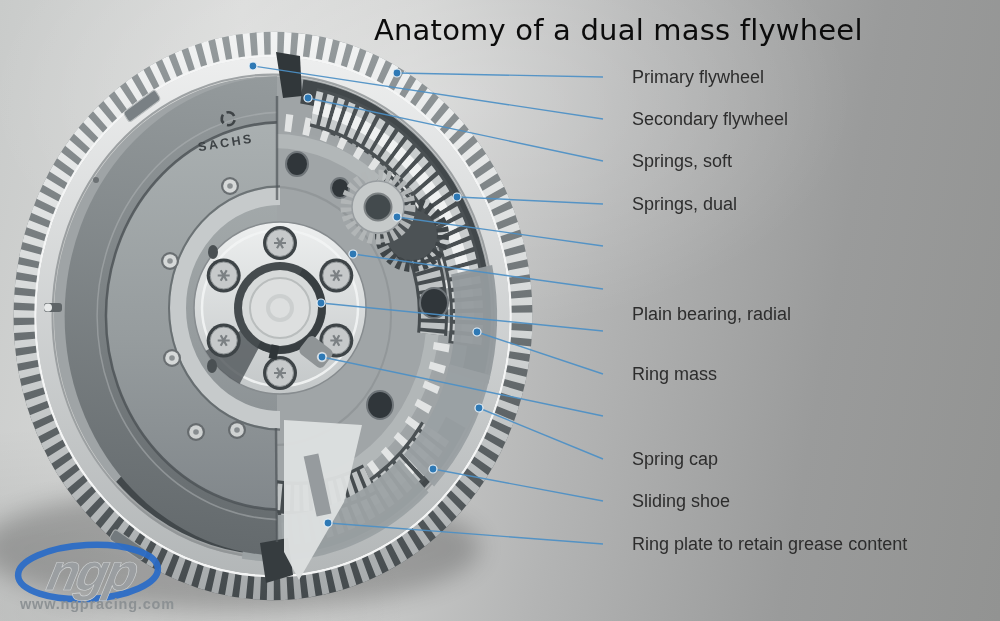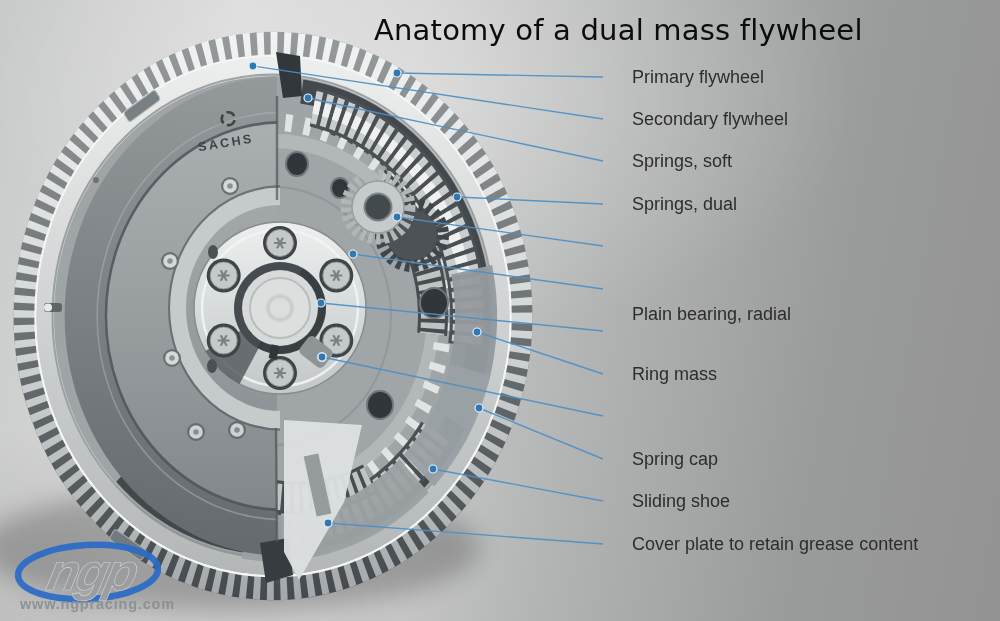--- a/index.html
+++ b/index.html
@@ -292,15 +292,15 @@
 <div class="diagram-title">Anatomy of a dual mass flywheel</div>
 
 <div class="part-label" style="top:65px">Primary flywheel</div>
 <div class="part-label" style="top:107px">Secondary flywheel</div>
 <div class="part-label" style="top:149px">Springs, soft</div>
 <div class="part-label" style="top:192px">Springs, dual</div>
 <div class="part-label" style="top:302px">Plain bearing, radial</div>
 <div class="part-label" style="top:362px">Ring mass</div>
 <div class="part-label" style="top:447px">Spring cap</div>
 <div class="part-label" style="top:489px">Sliding shoe</div>
-<div class="part-label" style="top:532px">Cover plate to retain grease content</div>
+<div class="part-label" style="top:532px">Ring plate to retain grease content</div>
 
 </div>
 
 </body></html>

